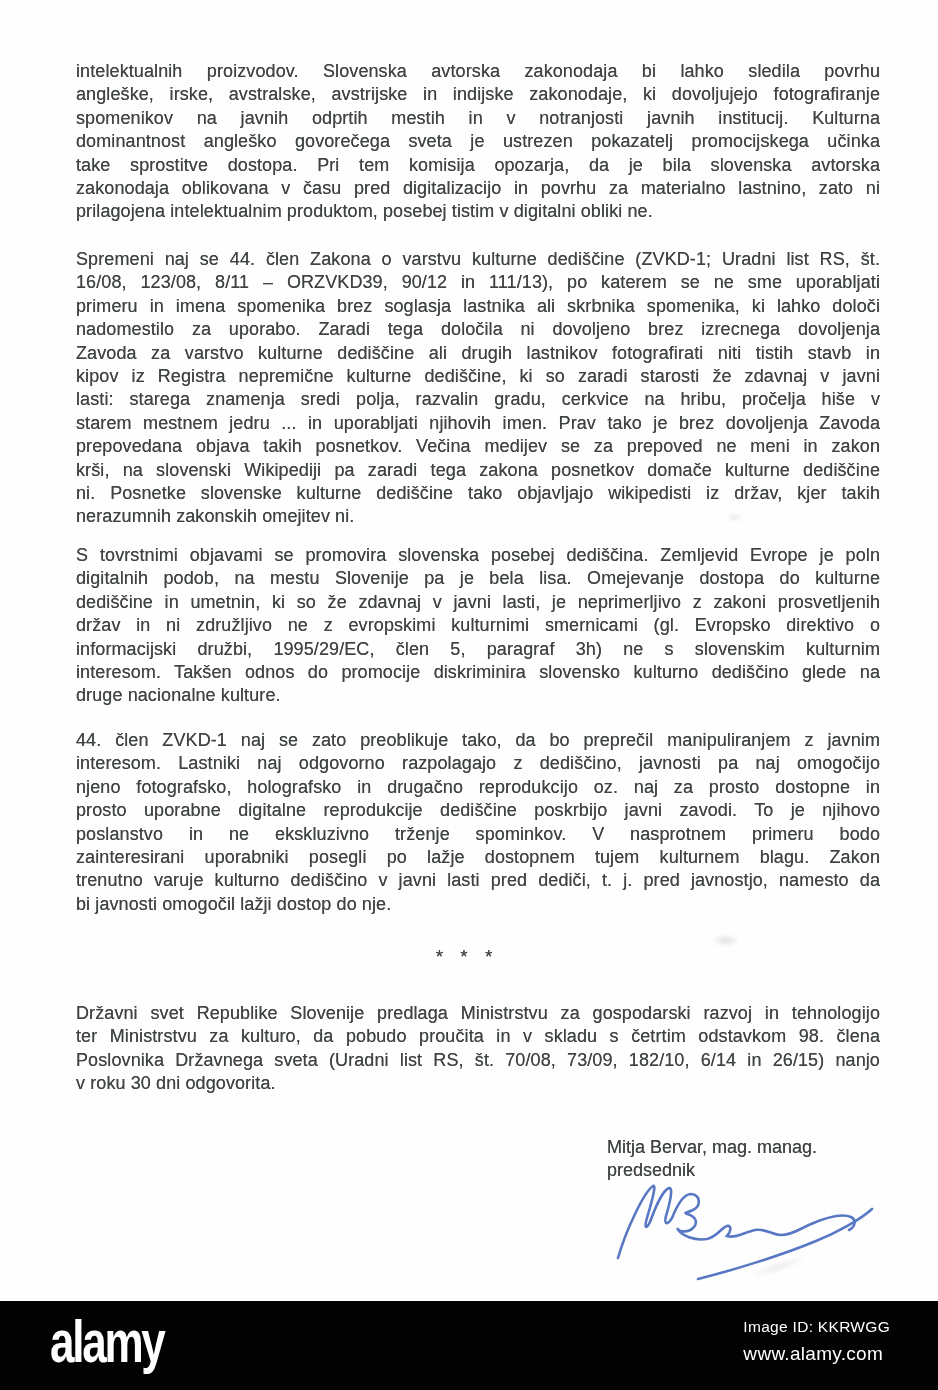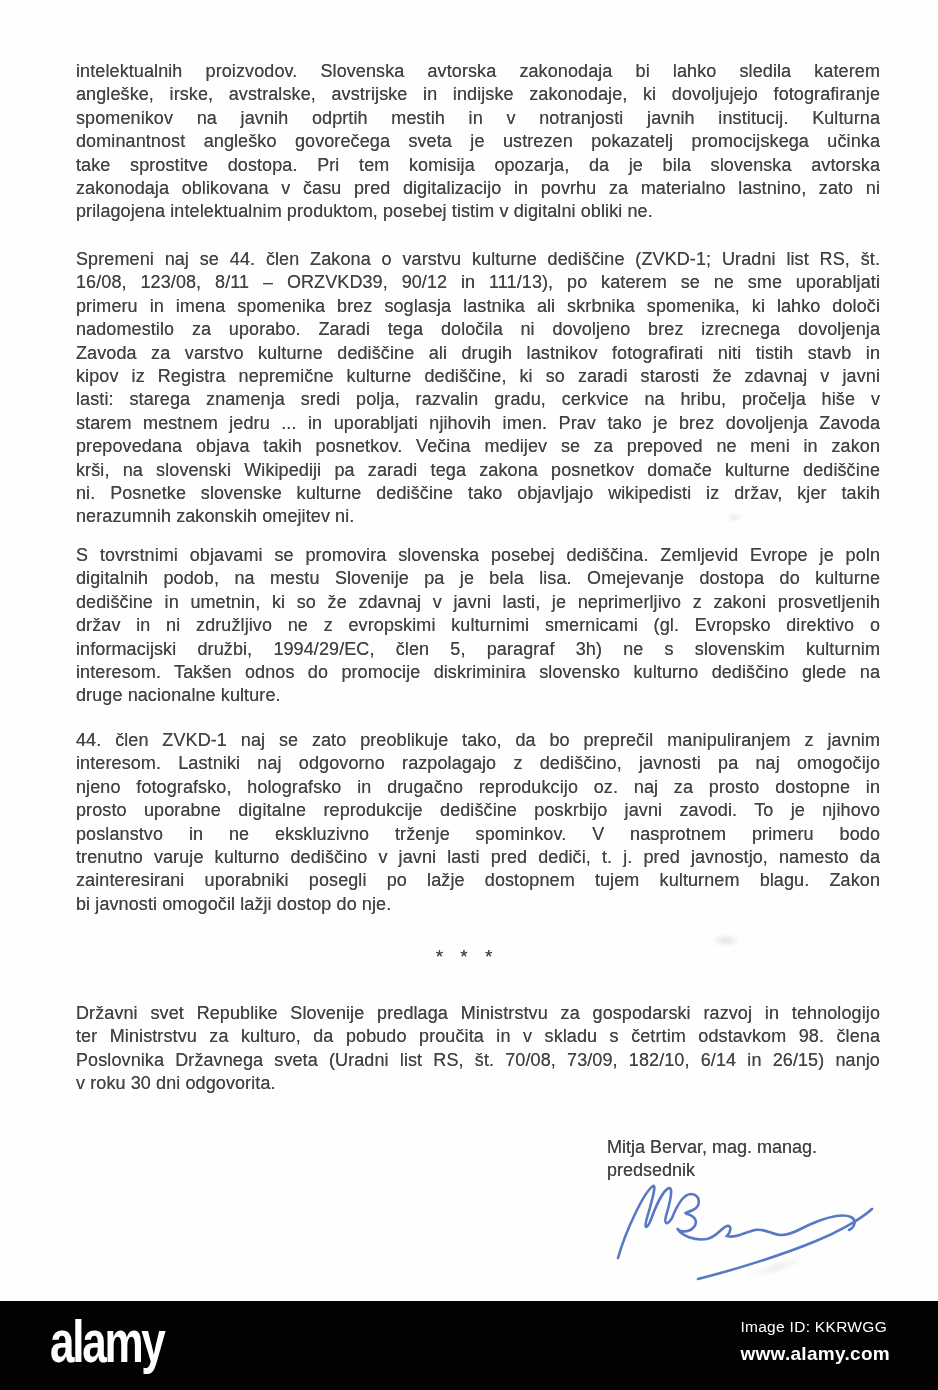--- a/index.html
+++ b/index.html
@@ -82,31 +82,31 @@
     color:#ffffff;
   }
   .footer-id{
     font-size:15.5px;
     font-weight:normal;
     margin-bottom:7px;
     letter-spacing:0.3px;
   }
   .footer-url{
     font-size:19px;
-    font-weight:bold;
+    font-weight:normal;
     letter-spacing:0.3px;
   }
 </style>
 </head>
 <body>
 
 <div class="page">
 
   <div class="para" style="top:60px">
-      <div class="line">intelektualnih proizvodov. Slovenska avtorska zakonodaja bi lahko sledila katerem</div>
+      <div class="line">intelektualnih proizvodov. Slovenska avtorska zakonodaja bi lahko sledila povrhu</div>
       <div class="line">angleške, irske, avstralske, avstrijske in indijske zakonodaje, ki dovoljujejo fotografiranje</div>
       <div class="line">spomenikov na javnih odprtih mestih in v notranjosti javnih institucij. Kulturna</div>
       <div class="line">dominantnost angleško govorečega sveta je ustrezen pokazatelj promocijskega učinka</div>
       <div class="line">take sprostitve dostopa. Pri tem komisija opozarja, da je bila slovenska avtorska</div>
       <div class="line">zakonodaja oblikovana v času pred digitalizacijo in povrhu za materialno lastnino, zato ni</div>
       <div class="line last">prilagojena intelektualnim produktom, posebej tistim v digitalni obliki ne.</div>
     </div>
   <div class="para" style="top:248px">
       <div class="line">Spremeni naj se 44. člen Zakona o varstvu kulturne dediščine (ZVKD-1; Uradni list RS, št.</div>
       <div class="line">16/08, 123/08, 8/11 – ORZVKD39, 90/12 in 111/13), po katerem se ne sme uporabljati</div>
@@ -119,32 +119,32 @@
       <div class="line">prepovedana objava takih posnetkov. Večina medijev se za prepoved ne meni in zakon</div>
       <div class="line">krši, na slovenski Wikipediji pa zaradi tega zakona posnetkov domače kulturne dediščine</div>
       <div class="line">ni. Posnetke slovenske kulturne dediščine tako objavljajo wikipedisti iz držav, kjer takih</div>
       <div class="line last">nerazumnih zakonskih omejitev ni.</div>
     </div>
   <div class="para" style="top:544px">
       <div class="line">S tovrstnimi objavami se promovira slovenska posebej dediščina. Zemljevid Evrope je poln</div>
       <div class="line">digitalnih podob, na mestu Slovenije pa je bela lisa. Omejevanje dostopa do kulturne</div>
       <div class="line">dediščine in umetnin, ki so že zdavnaj v javni lasti, je neprimerljivo z zakoni prosvetljenih</div>
       <div class="line">držav in ni združljivo ne z evropskimi kulturnimi smernicami (gl. Evropsko direktivo o</div>
-      <div class="line">informacijski družbi, 1994/29/EC, člen 5, paragraf 3h) ne s slovenskim kulturnim</div>
+      <div class="line">informacijski družbi, 1995/29/EC, člen 5, paragraf 3h) ne s slovenskim kulturnim</div>
       <div class="line">interesom. Takšen odnos do promocije diskriminira slovensko kulturno dediščino glede na</div>
       <div class="line last">druge nacionalne kulture.</div>
     </div>
   <div class="para" style="top:729px">
       <div class="line">44. člen ZVKD-1 naj se zato preoblikuje tako, da bo preprečil manipuliranjem z javnim</div>
       <div class="line">interesom. Lastniki naj odgovorno razpolagajo z dediščino, javnosti pa naj omogočijo</div>
       <div class="line">njeno fotografsko, holografsko in drugačno reprodukcijo oz. naj za prosto dostopne in</div>
       <div class="line">prosto uporabne digitalne reprodukcije dediščine poskrbijo javni zavodi. To je njihovo</div>
       <div class="line">poslanstvo in ne ekskluzivno trženje spominkov. V nasprotnem primeru bodo</div>
+      <div class="line">zainteresirani uporabniki posegli po lažje dostopnem tujem kulturnem blagu. Zakon</div>
       <div class="line">trenutno varuje kulturno dediščino v javni lasti pred dediči, t. j. pred javnostjo, namesto da</div>
-      <div class="line">zainteresirani uporabniki posegli po lažje dostopnem tujem kulturnem blagu. Zakon</div>
       <div class="line last">bi javnosti omogočil lažji dostop do nje.</div>
     </div>
 
   <div class="separator">* * *</div>
 
   <div class="para" style="top:1002px">
       <div class="line">Državni svet Republike Slovenije predlaga Ministrstvu za gospodarski razvoj in tehnologijo</div>
       <div class="line">ter Ministrstvu za kulturo, da pobudo proučita in v skladu s četrtim odstavkom 98. člena</div>
       <div class="line">Poslovnika Državnega sveta (Uradni list RS, št. 70/08, 73/09, 182/10, 6/14 in 26/15) nanjo</div>
       <div class="line last">v roku 30 dni odgovorita.</div>

